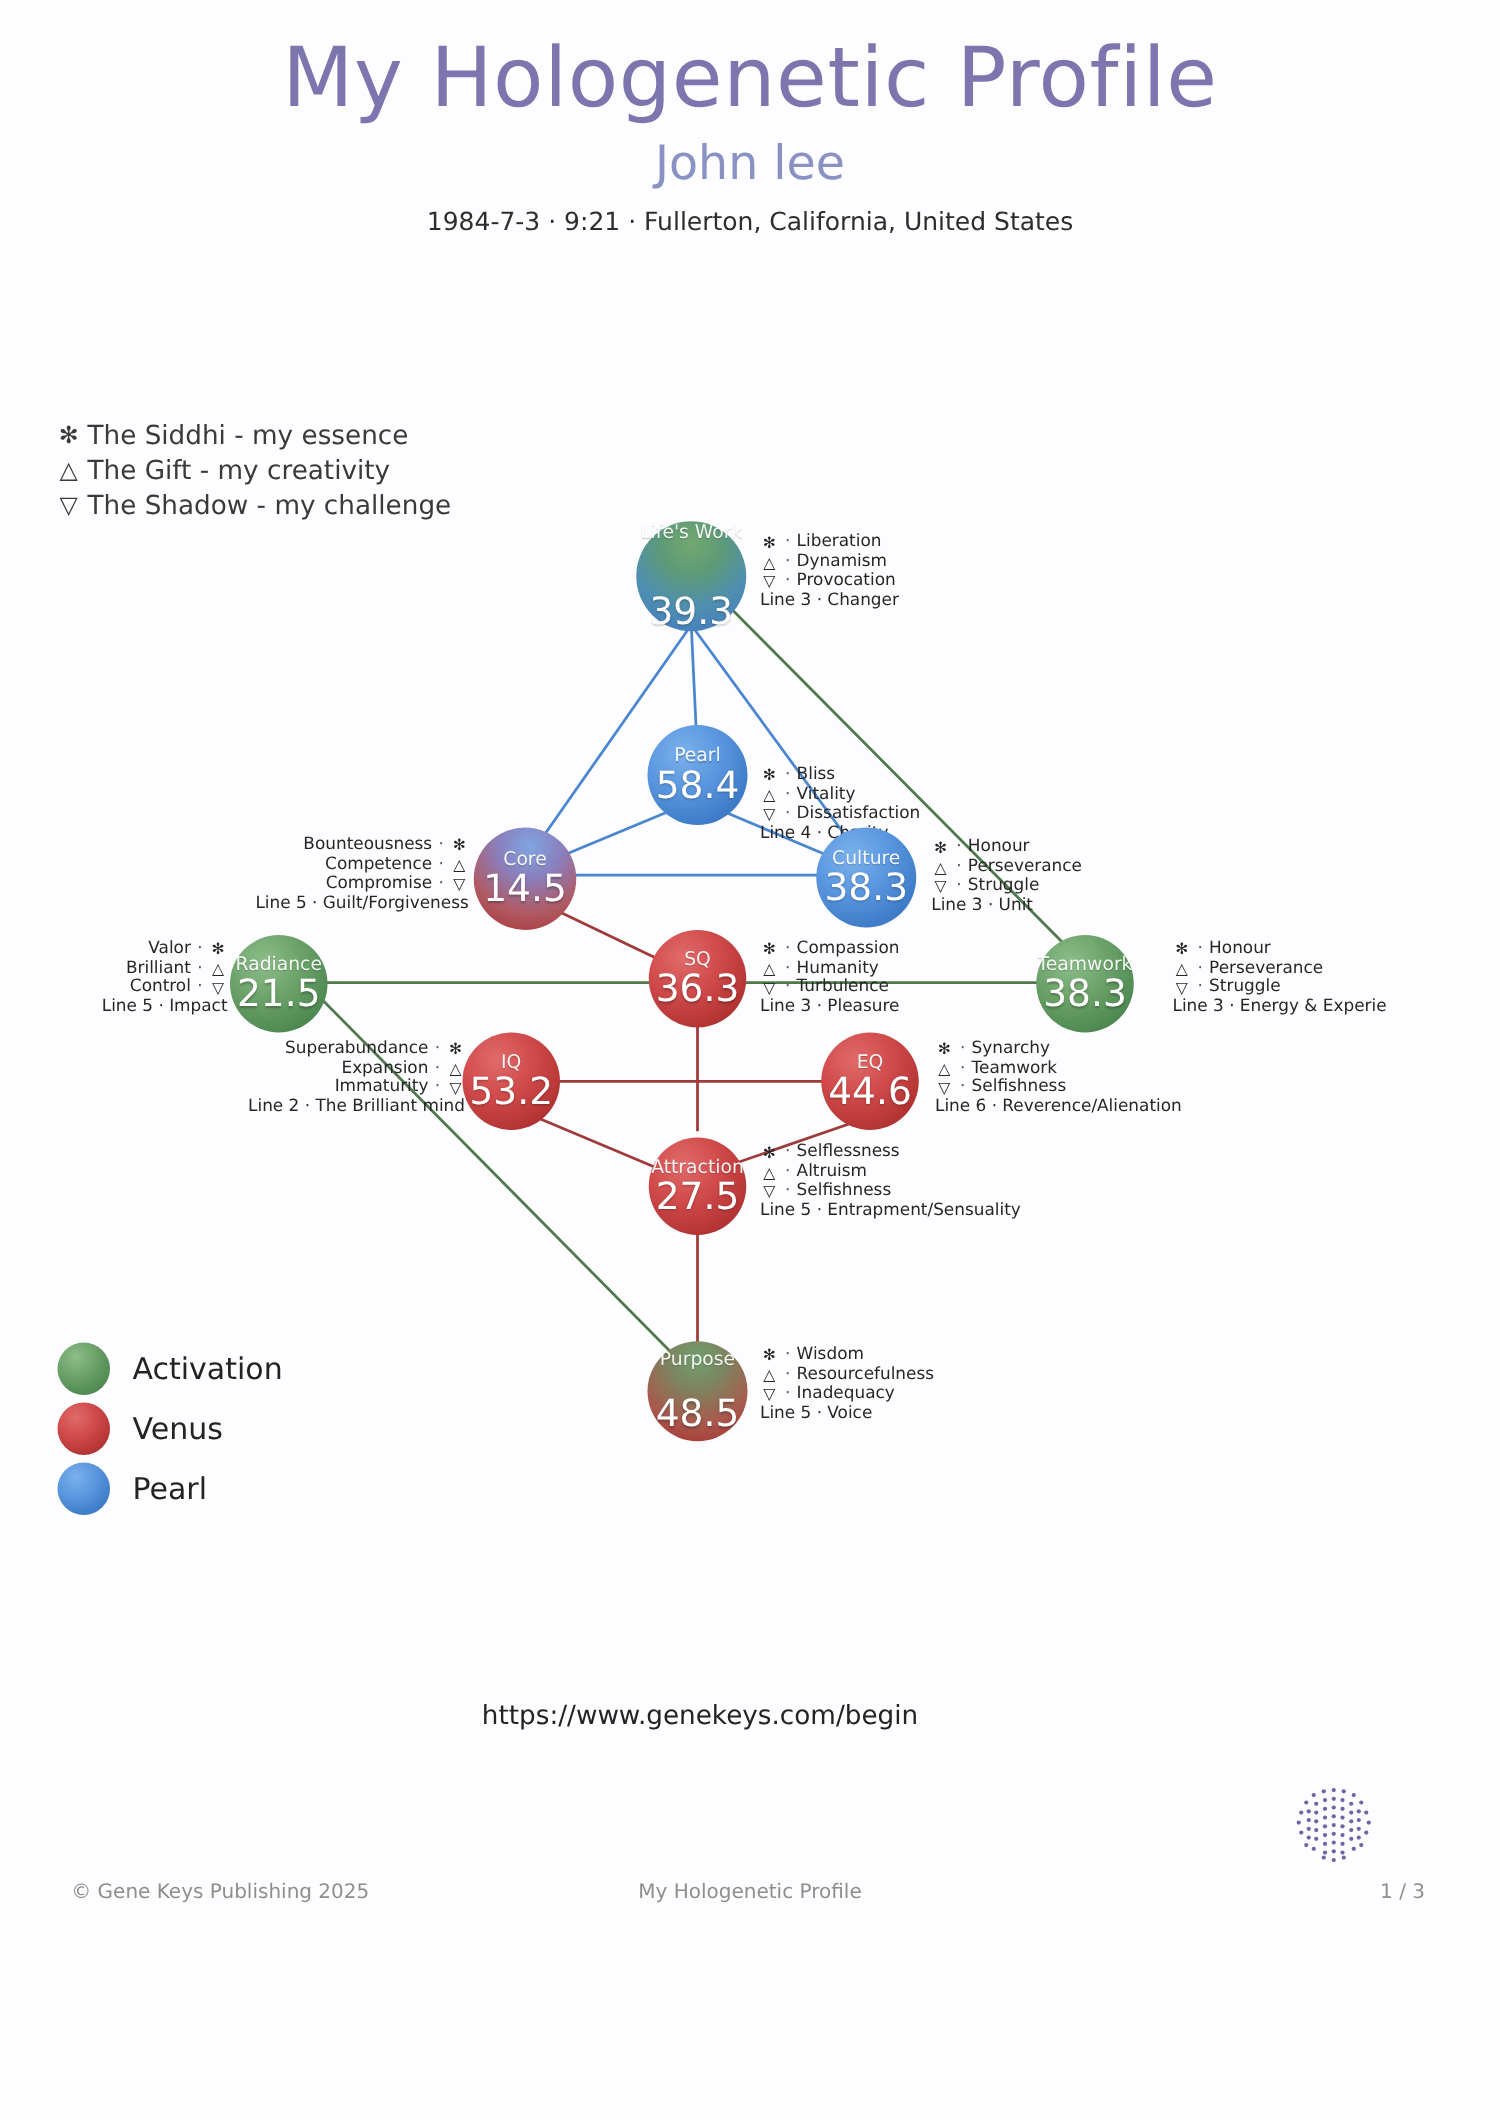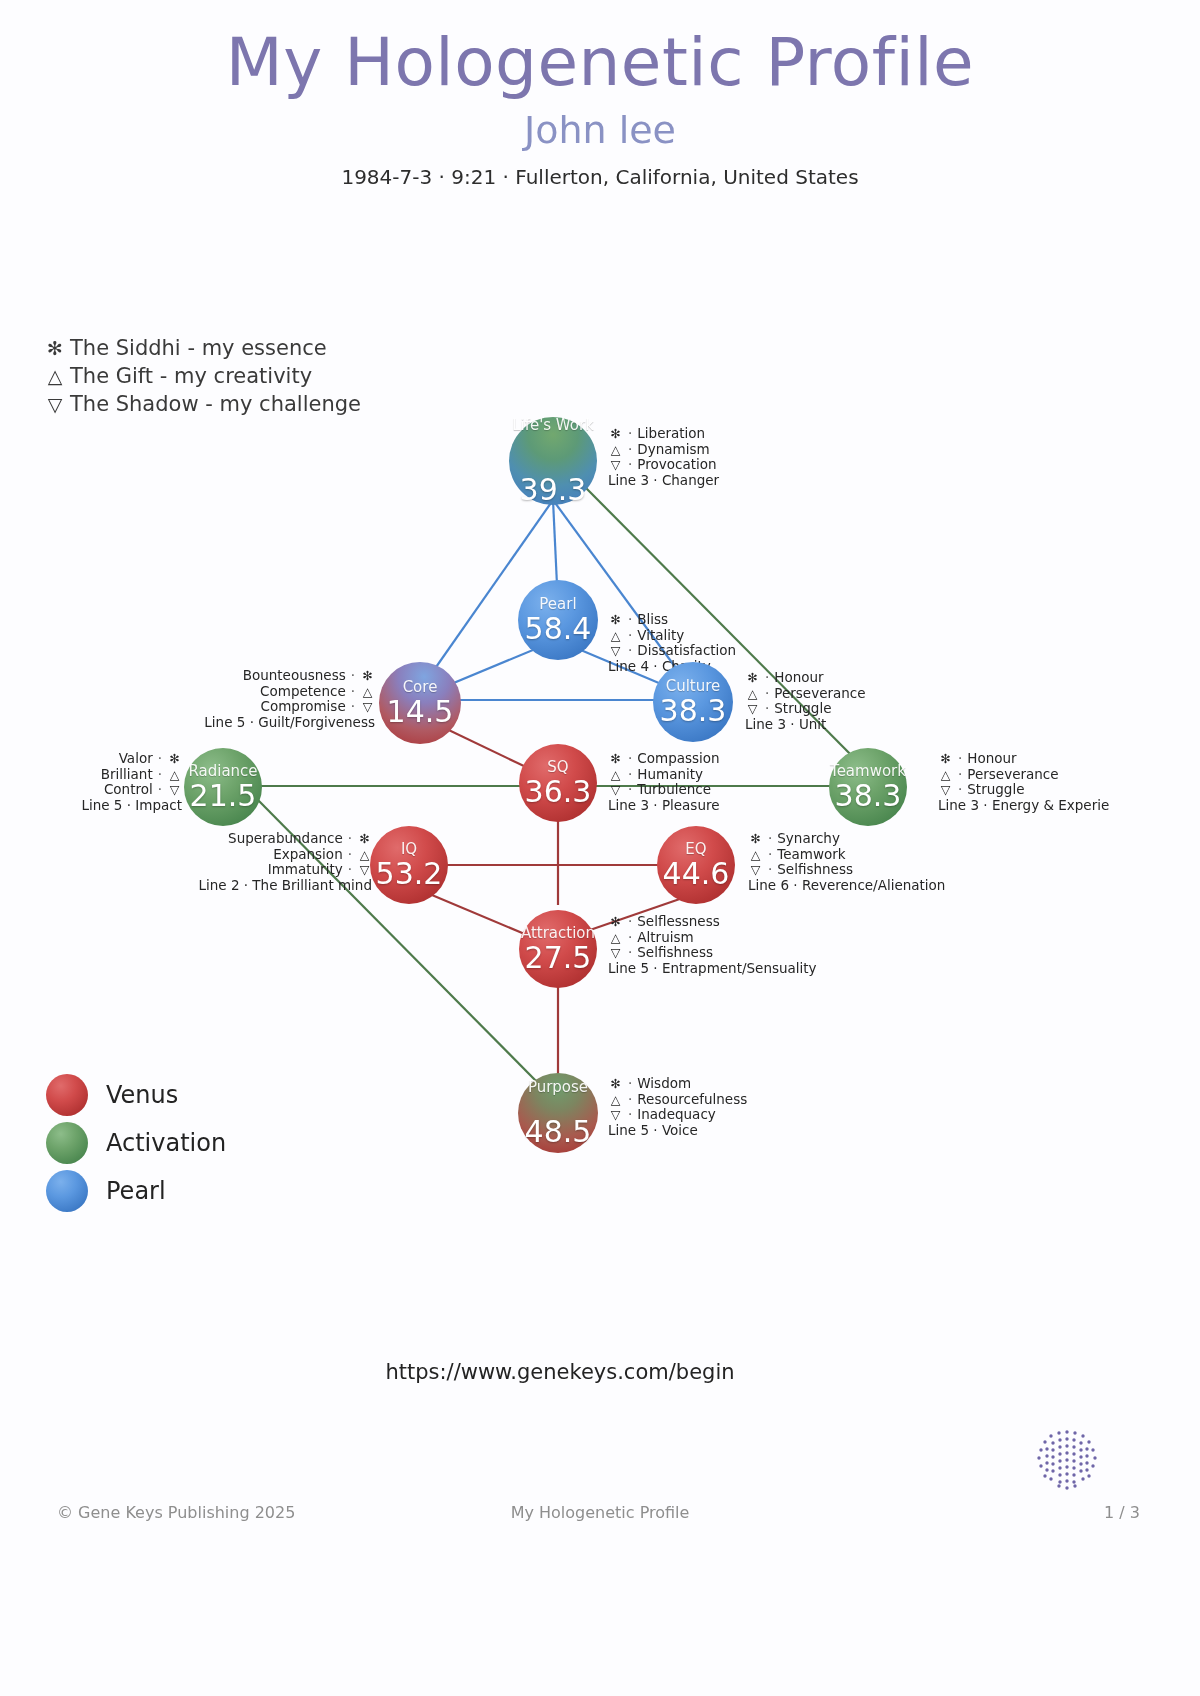--- a/index.html
+++ b/index.html
@@ -407,26 +407,26 @@
         </div>
       <div class="r line">
           <span class="nm">Line 5 · Voice</span>
         </div>
     </div>
 
   </div>
 
   <div class="legend">
     <div class="legrow">
+      <span class="legdot g-green"></span>
+      <span class="legtxt">Activation</span>
+    </div>
+    <div class="legrow">
       <span class="legdot g-red"></span>
       <span class="legtxt">Venus</span>
-    </div>
-    <div class="legrow">
-      <span class="legdot g-green"></span>
-      <span class="legtxt">Activation</span>
     </div>
     <div class="legrow">
       <span class="legdot g-blue"></span>
       <span class="legtxt">Pearl</span>
     </div>
   </div>
 
   <div class="url">https://www.genekeys.com/begin</div>
 
   <svg class="dotlogo" viewBox="0 0 72 72">

